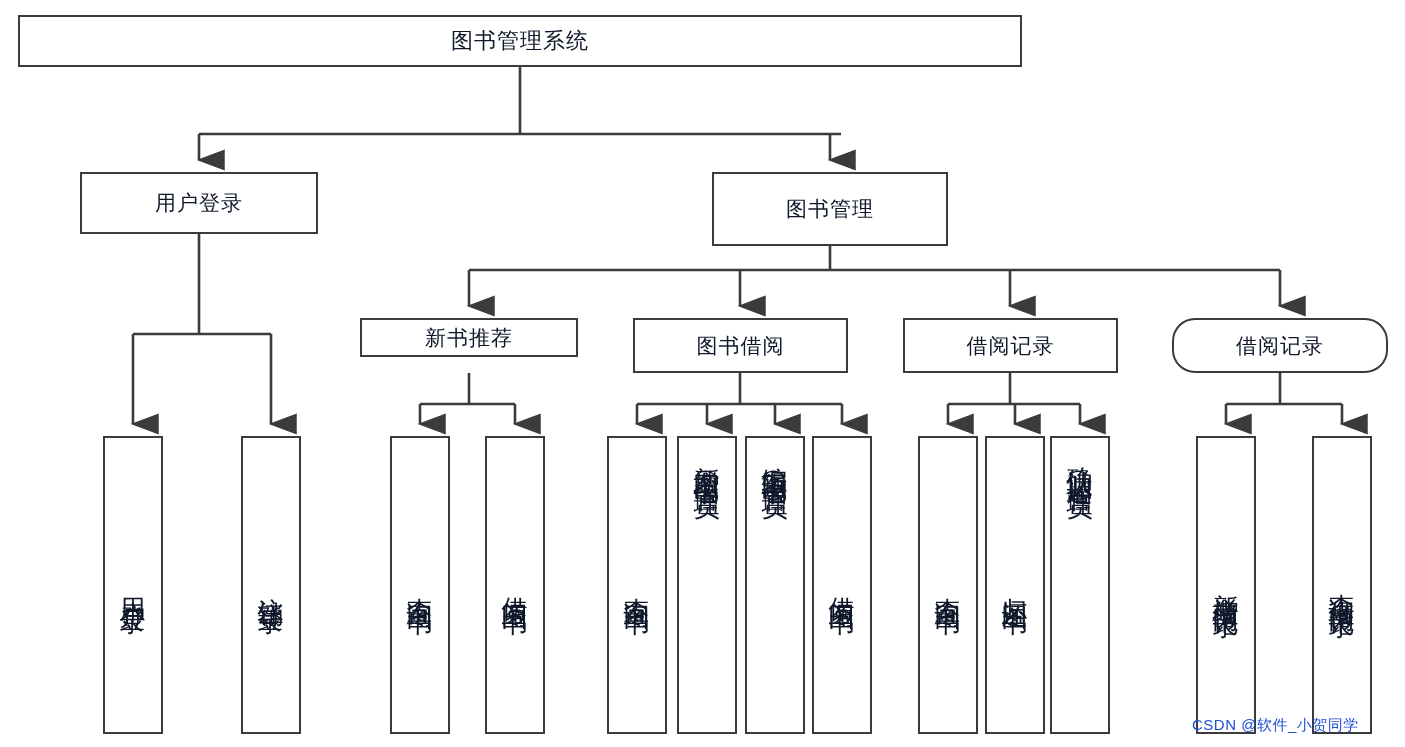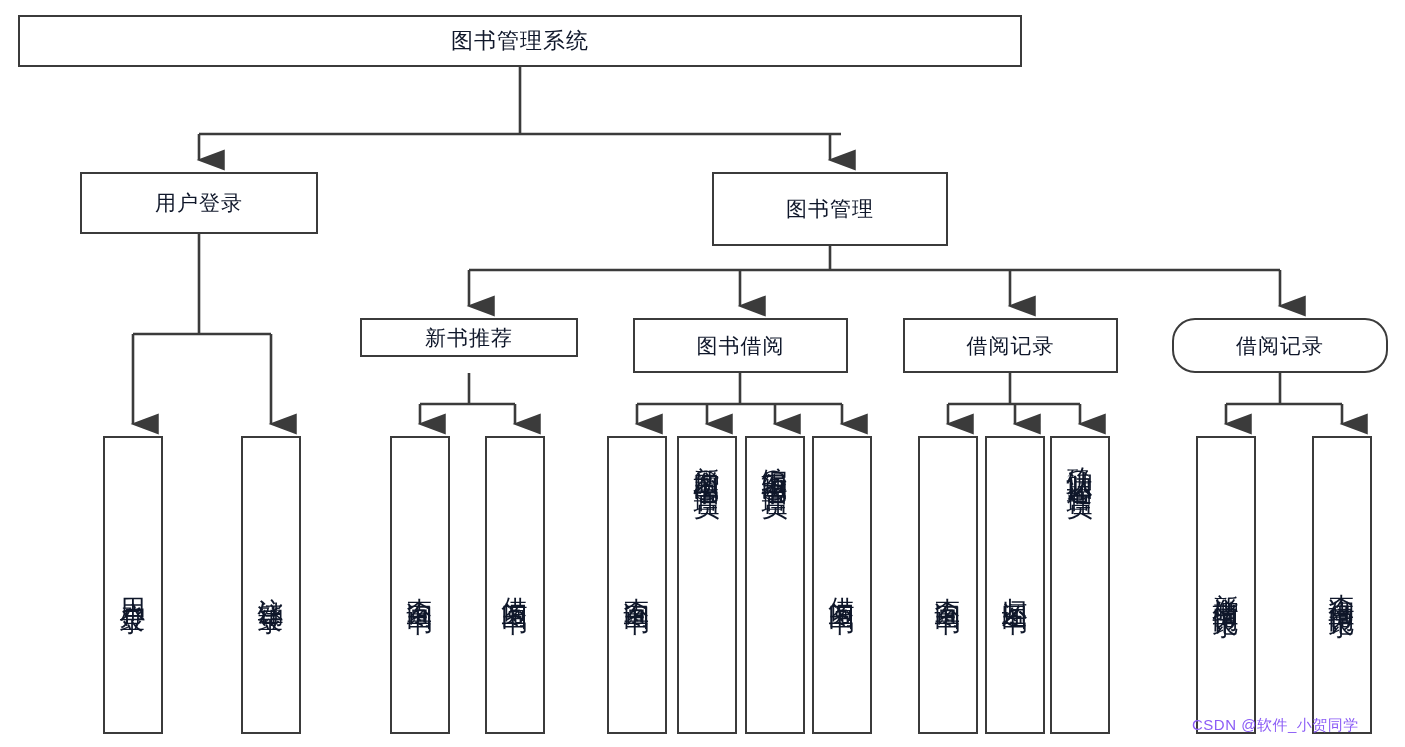--- a/index.html
+++ b/index.html
@@ -57,21 +57,21 @@
     letter-spacing:4px;
     white-space:nowrap;
   }
   .node.v.center{
     align-items:center;
     padding-top:0;
   }
   .watermark{
     position:absolute;
     font-size:15px;
-    color:#8b5cf6;
+    color:#1d4ed8;
     white-space:nowrap;
     letter-spacing:0.5px;
     user-select:none;
   }
 </style>
 </head>
 <body>
 
 <div id="canvas">
 

